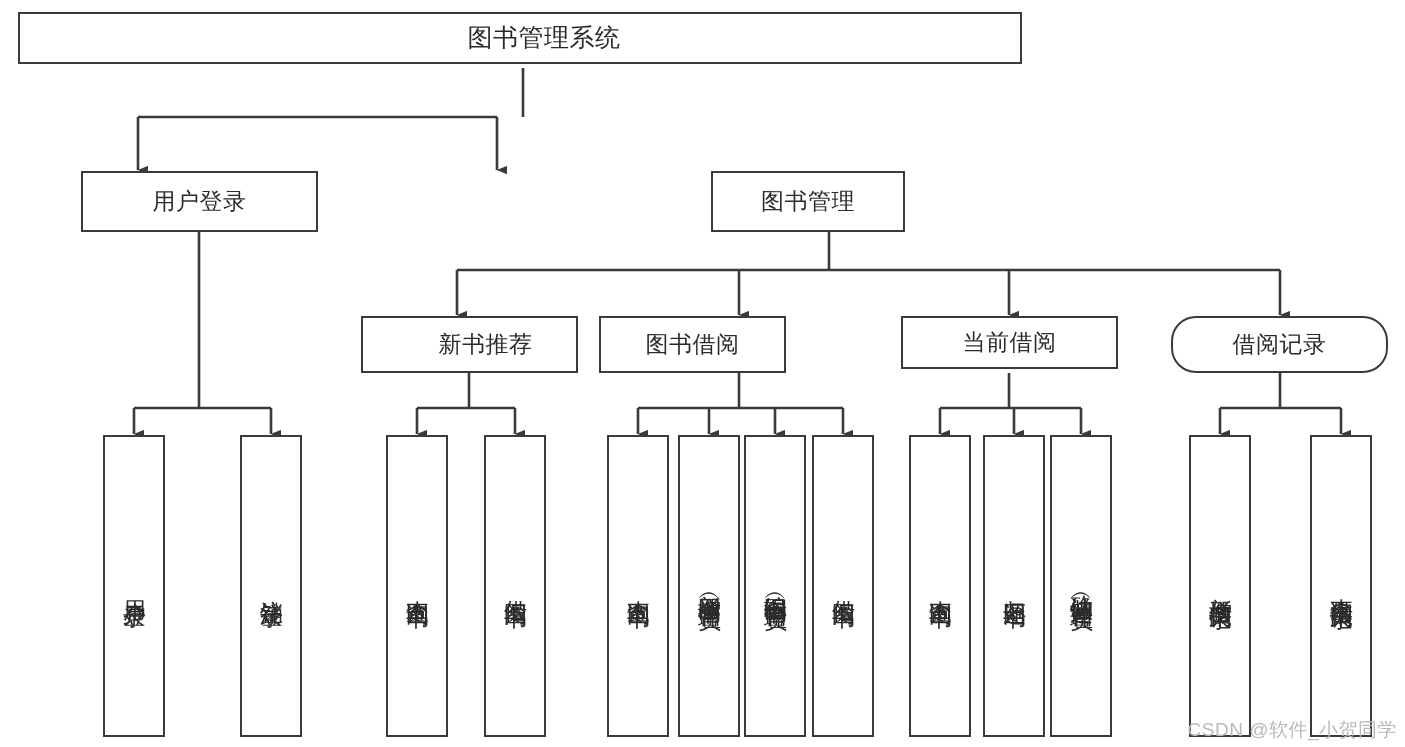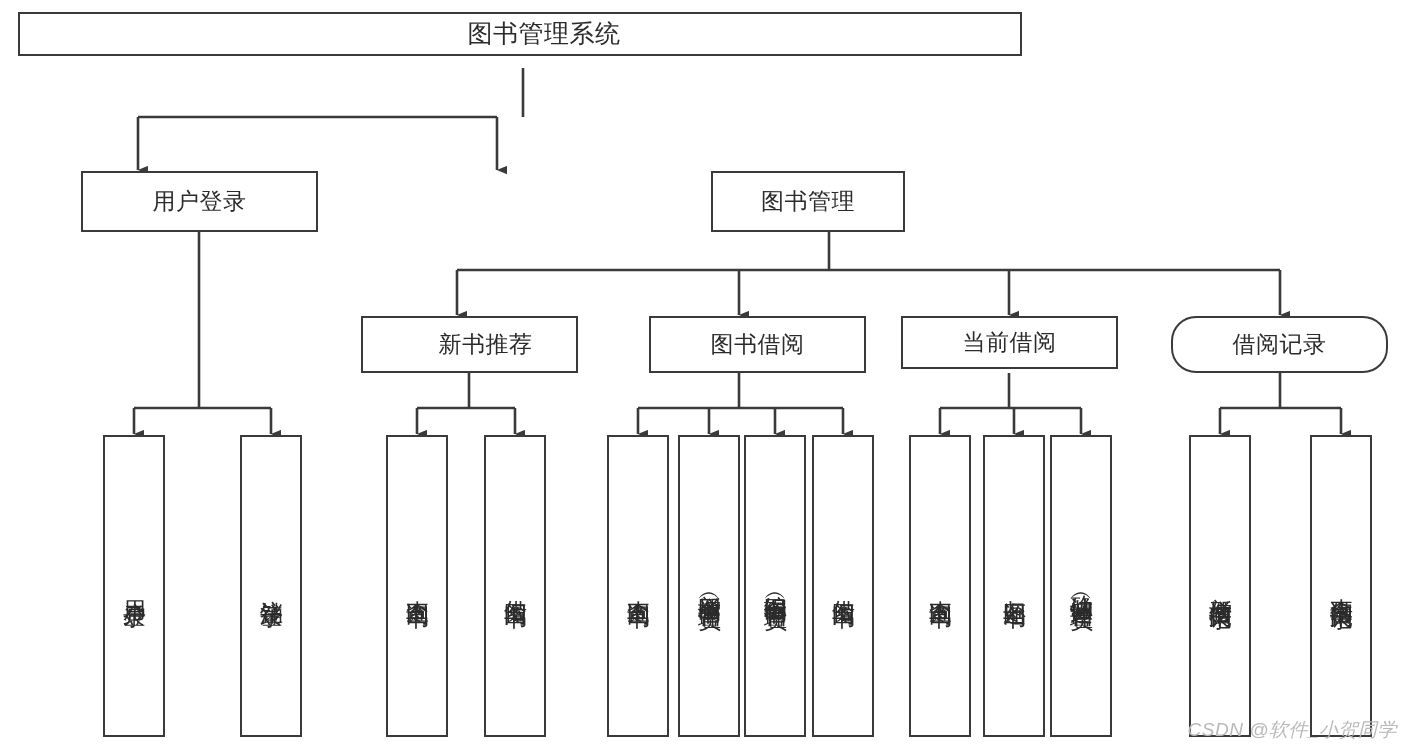--- a/index.html
+++ b/index.html
@@ -67,21 +67,20 @@
   }
   #watermark {
     position: absolute;
     right: 8px;
     bottom: 4px;
     font-size: 19px;
     color: #b9b9b9;
     letter-spacing: 0.5px;
     white-space: nowrap;
     user-select: none;
-    font-style: italic;
   }
 </style>
 </head>
 <body>
 
 <div id="diagram-root">
 
   <svg id="edge-layer" viewBox="0 0 1405 747" width="1405" height="747" xmlns="http://www.w3.org/2000/svg">
     <defs>
       <marker id="arrowhead" markerWidth="9" markerHeight="11" refX="4.5" refY="10.4" orient="auto" markerUnits="userSpaceOnUse">
@@ -127,35 +126,35 @@
       <path d="M1014,408 L1014,434" marker-end="url(#arrowhead)"></path>
       <path d="M1081,408 L1081,434" marker-end="url(#arrowhead)"></path>
 
       <path d="M1280,373 L1280,408"></path>
       <path d="M1220,408 L1341,408"></path>
       <path d="M1220,408 L1220,434" marker-end="url(#arrowhead)"></path>
       <path d="M1341,408 L1341,434" marker-end="url(#arrowhead)"></path>
     </g>
   </svg>
 
-  <div class="node node-root" style="left:18px; top:12px; width:1004px; height:44px;padding-left:48px;">
+  <div class="node node-root" style="left:18px; top:12px; width:1004px; height:52px;padding-left:48px;">
     <span class="node-label">图书管理系统</span>
   </div>
 
   <div class="node node-l2" style="left:81px; top:171px; width:237px; height:61px;">
     <span class="node-label">用户登录</span>
   </div>
   <div class="node node-l2" style="left:711px; top:171px; width:194px; height:61px;justify-content:center;">
     <span class="node-label">图书管理</span>
   </div>
 
   <div class="node node-l3" style="left:361px; top:316px; width:217px; height:57px;padding-left:32px;">
     <span class="node-label">新书推荐</span>
   </div>
-  <div class="node node-l3" style="left:649px; top:316px; width:217px; height:57px;font-family:Liberation Serif, serif;">
+  <div class="node node-l3" style="left:599px; top:316px; width:187px; height:57px;font-family:Liberation Serif, serif;">
     <span class="node-label">图书借阅</span>
   </div>
   <div class="node node-l3" style="left:901px; top:316px; width:217px; height:53px;">
     <span class="node-label">当前借阅</span>
   </div>
   <div class="node node-l3" style="left:1171px; top:316px; width:217px; height:57px;border-radius:25px;">
     <span class="node-label">借阅记录</span>
   </div>
 
   <div class="node node-leaf" style="left:103px; top:435px; width:62px; height:302px;">

